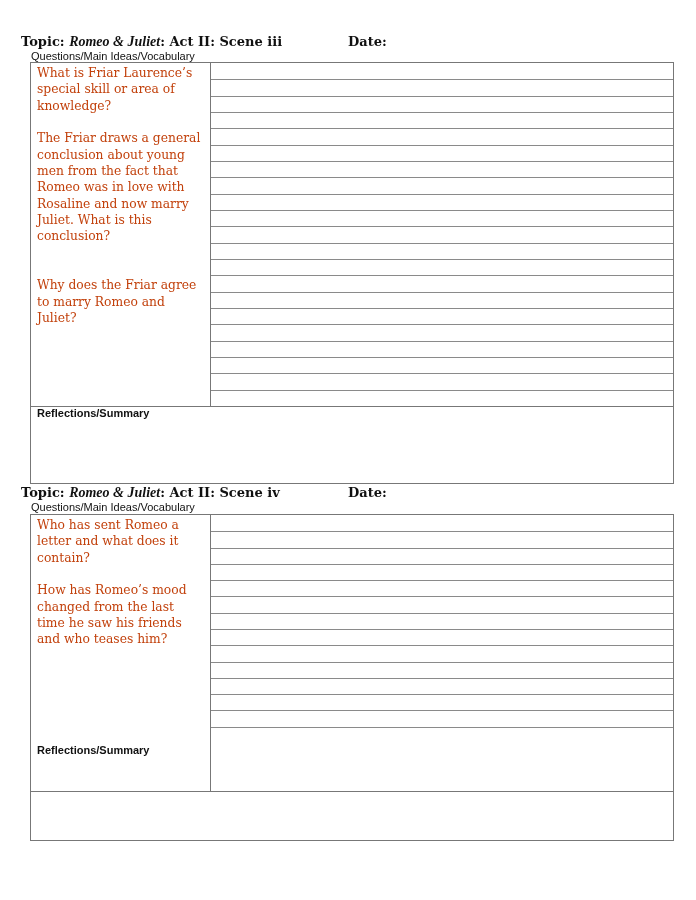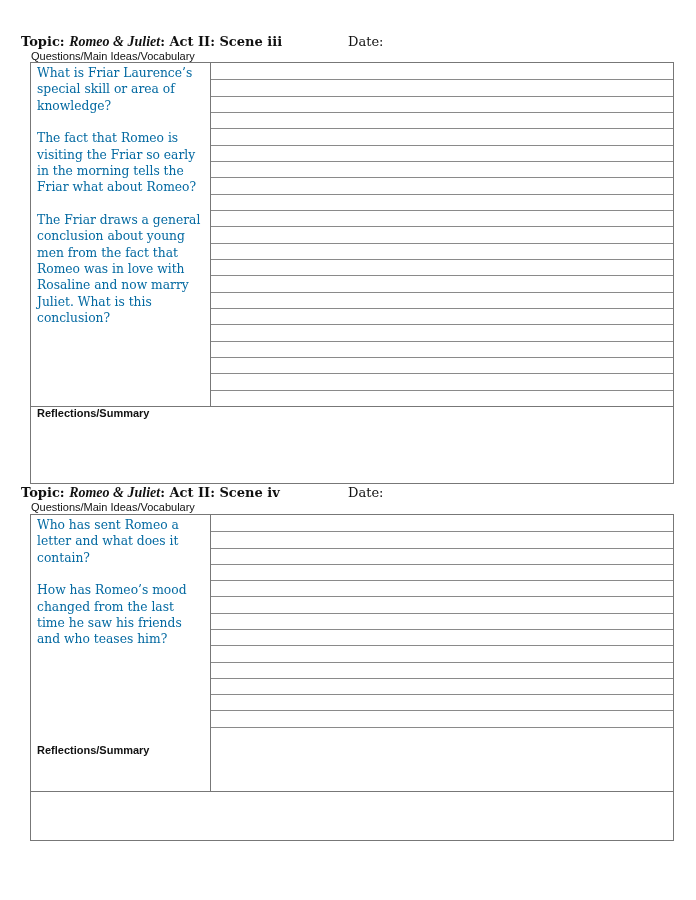--- a/index.html
+++ b/index.html
@@ -1,44 +1,44 @@
 <!DOCTYPE html>
 <html><head>
 <meta charset="utf-8">
 <style>
   html, body { margin:0; padding:0; background:#ffffff; }
   body { width:696px; height:900px; position:relative; overflow:hidden; color:#111; }
   .topic { position:absolute; left:21px; font-family:"DejaVu Serif", serif; font-weight:bold; font-size:13px; white-space:nowrap; }
   .topic .it { font-style:italic; font-family:"Liberation Serif", serif; font-size:14px; }
-  .date { position:absolute; font-family:"DejaVu Serif", serif; font-weight:normal; font-size:13px; }
+  .date { position:absolute; font-family:"DejaVu Serif", serif; font-weight:bold; font-size:13px; }
   .sub { position:absolute; left:31px; font-family:"Liberation Sans", sans-serif; font-size:11px; color:#111; line-height:12px; }
   .tbl { position:absolute; left:30px; width:644px; border:1px solid #777; box-sizing:border-box; }
   .qcol { position:absolute; left:0; top:0; bottom:0; width:180px; border-right:1px solid #777; box-sizing:border-box;
-          padding:2px 6px 0 6px; font-family:"DejaVu Serif", serif; font-size:12.3px; line-height:16.35px; color:#0369a1; overflow:hidden; }
+          padding:2px 6px 0 6px; font-family:"DejaVu Serif", serif; font-size:12.3px; line-height:16.35px; color:#c2410c; overflow:hidden; }
   .q { margin:0 0 16.35px 0; white-space:pre-line; }
   .lines { position:absolute; left:180px; right:0; top:0; bottom:0; }
   .ln { position:absolute; left:0; right:0; height:0; border-top:1px solid #8a8a8a; }
   .refl { position:absolute; left:30px; width:644px; border:1px solid #777; border-top:none; box-sizing:border-box; }
   .refl-label { position:absolute; left:6px; top:1px; font-family:"Liberation Sans", sans-serif; font-weight:bold; font-size:11px; }
 </style>
 </head>
 <body>
 
 <div>
   <div class="topic" style="top:34px;">
     <span>Topic:  </span><span class="it">Romeo &amp; Juliet</span><span>: Act II: Scene iii</span>
   </div>
   <div class="date" style="left:348px; top:34px;">Date:</div>
   <div class="sub" style="top:50px;">Questions/Main Ideas/Vocabulary</div>
 
   <div class="tbl" style="top:62px; height:345px;">
     <div class="qcol">
       <p class="q">What is Friar Laurence’s special skill or area of knowledge?</p>
-      <p class="q">The fact that Romeo is visiting the Friar so early in the morning tells the Friar what about Romeo?</p>
       <p class="q" style="margin-bottom:32.7px;">The Friar draws a general conclusion about young men from the fact that Romeo was in love with Rosaline and now marry Juliet. What is this conclusion?</p>
+      <p class="q">Why does the Friar agree to marry Romeo and Juliet?</p>
     </div>
     <div class="lines" id="lines-0">
         <div class="ln" style="top: 16.3333px;"></div>
         <div class="ln" style="top: 32.6667px;"></div>
         <div class="ln" style="top: 49px;"></div>
         <div class="ln" style="top: 65.3333px;"></div>
         <div class="ln" style="top: 81.6667px;"></div>
         <div class="ln" style="top: 98px;"></div>
         <div class="ln" style="top: 114.333px;"></div>
         <div class="ln" style="top: 130.667px;"></div>

